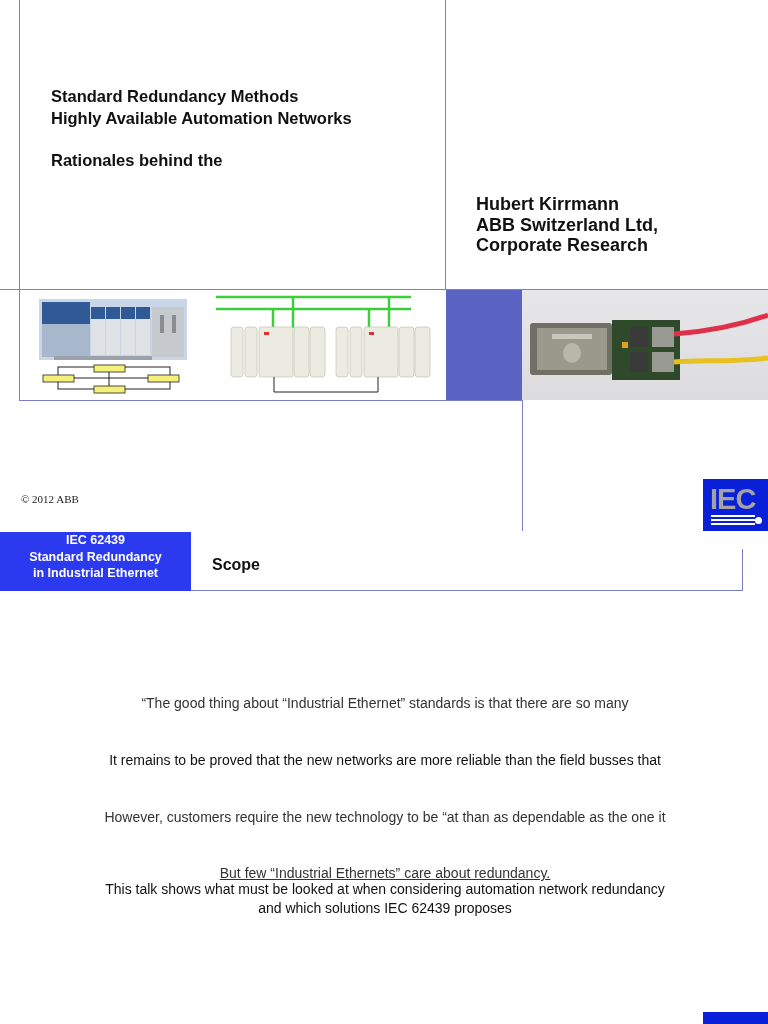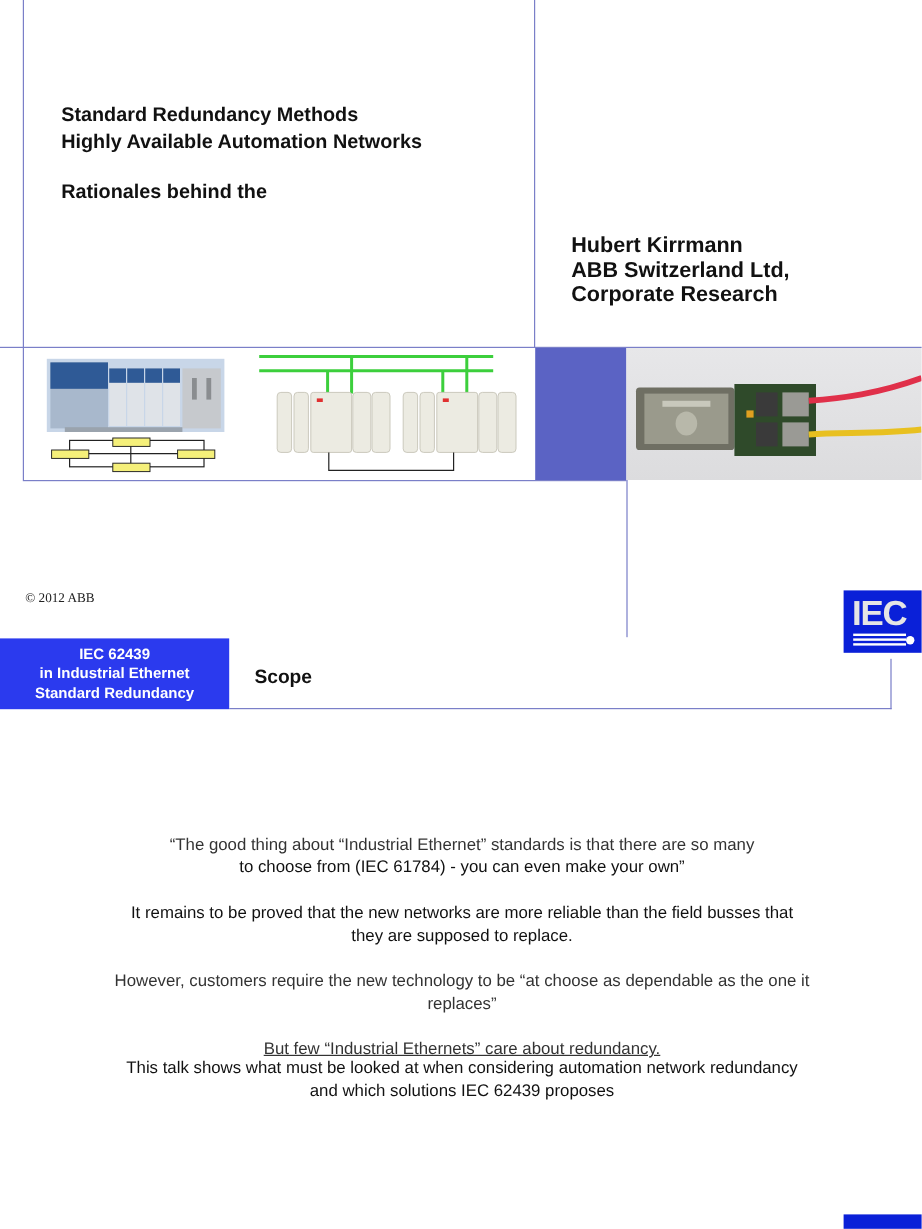--- a/index.html
+++ b/index.html
@@ -11,28 +11,28 @@
 
   .title-block { left:51px; top:86px; font-weight:bold; font-size:16.5px; line-height:21.5px; color:#111; }
   .title-block .gap { height:21px; }
   .author-block { left:476px; top:194px; font-weight:bold; font-size:18px; line-height:20.5px; color:#111; }
 
   .img-strip { left:20px; top:290px; width:425px; height:110px; background:#fff; }
   .blue-square { left:446px; top:290px; width:76px; height:110px; background:#5b63c4; }
   .photo { left:522px; top:290px; width:246px; height:110px; background:linear-gradient(180deg,#e7e7e9 0%, #dcdcde 100%); overflow:hidden; }
 
   .copyright { left:21px; top:493px; font-size:11px; color:#222;font-family:Liberation Serif, serif; }
-  .iec-logo { left:703px; top:479px; width:65px; height:52px; background:#0a20d8; color:#e5e5e5;margin-top:13px; }
+  .iec-logo { left:703px; top:479px; width:65px; height:52px; background:#0a20d8; color:#a3a3a3; }
   .iec-logo .txt { position:absolute; left:7px; top:4px; font-size:29px; font-weight:bold; letter-spacing:-1px; font-family:"Liberation Sans", sans-serif; }
   .iec-logo .bar { position:absolute; left:8px; height:2px; background:#fff; }
   .iec-logo .dot { position:absolute; left:52px; top:38px; width:7px; height:7px; border-radius:50%; background:#fff; }
 
   .section-label { left:0; top:532px; width:191px; height:59px; background:#2b3aee; color:#fff;
                    font-weight:bold; font-size:12.5px; line-height:16.5px; text-align:center;
-                   display:flex; flex-direction:column; justify-content:center; }
+                   display:flex; flex-direction:column; }
   .section-title { left:212px; top:556px; font-size:16px; font-weight:bold; color:#111; }
 
   .body-text { left:40px; width:690px; text-align:center; font-size:14px; line-height:19px; color:#111; }
   .grey { color:#333; }
 
   .bottom-logo { left:703px; top:1012px; width:65px; height:12px; background:#0a20d8; }
 </style>
 </head>
 <body>
 
@@ -142,41 +142,38 @@
     <div class="bar" style="top:36px; width:44px;"></div>
     <div class="bar" style="top:40px; width:44px;"></div>
     <div class="bar" style="top:44px; width:44px;"></div>
     <div class="dot"></div>
   </div>
 </div>
 
 <div>
   <div class="abs section-label">
     <div>IEC 62439</div>
+    <div>Standard Redundancy</div>
     <div>in Industrial Ethernet</div>
-    <div>Standard Redundancy</div>
   </div>
 
   <div class="abs section-title">Scope</div>
   <div class="hline" style="left:191px; top:590px; width:552px;"></div>
   <div class="vline" style="left:742px; top:549px; height:42px;"></div>
 
   <div class="abs body-text grey" style="top:694px;">
     <div>“The good thing about “Industrial Ethernet” standards is that there are so many</div>
-    <div style="color:#111;">to choose from (IEC 61784) - you can even make your own”</div>
   </div>
 
   <div class="abs body-text" style="top:751px;">
     <div>It remains to be proved that the new networks are more reliable than the field busses that</div>
-    <div>they are supposed to replace.</div>
   </div>
 
   <div class="abs body-text grey" style="top:808px;">
-    <div>However, customers require the new technology to be “at choose as dependable as the one it</div>
-    <div>replaces”</div>
+    <div>However, customers require the new technology to be “at than as dependable as the one it</div>
   </div>
 
   <div class="abs body-text grey" style="top:864px;text-decoration:underline;">
     <div>But few “Industrial Ethernets” care about redundancy.</div>
   </div>
 
   <div class="abs body-text" style="top:880px;">
     <div>This talk shows what must be looked at when considering automation network redundancy</div>
     <div>and which solutions IEC 62439 proposes</div>
   </div>

